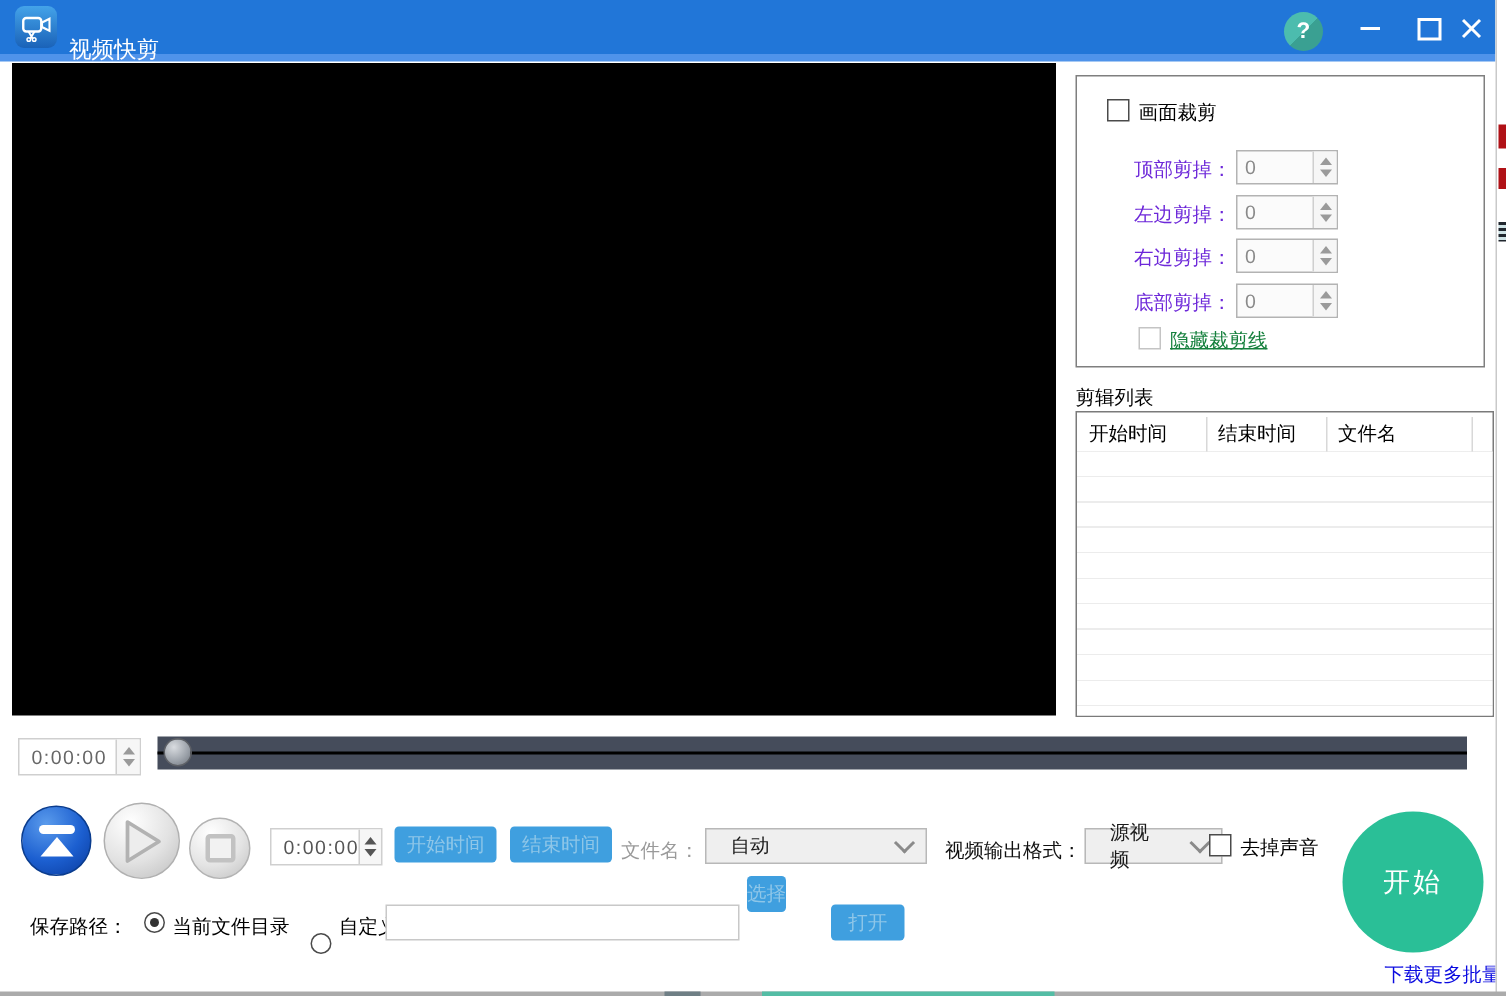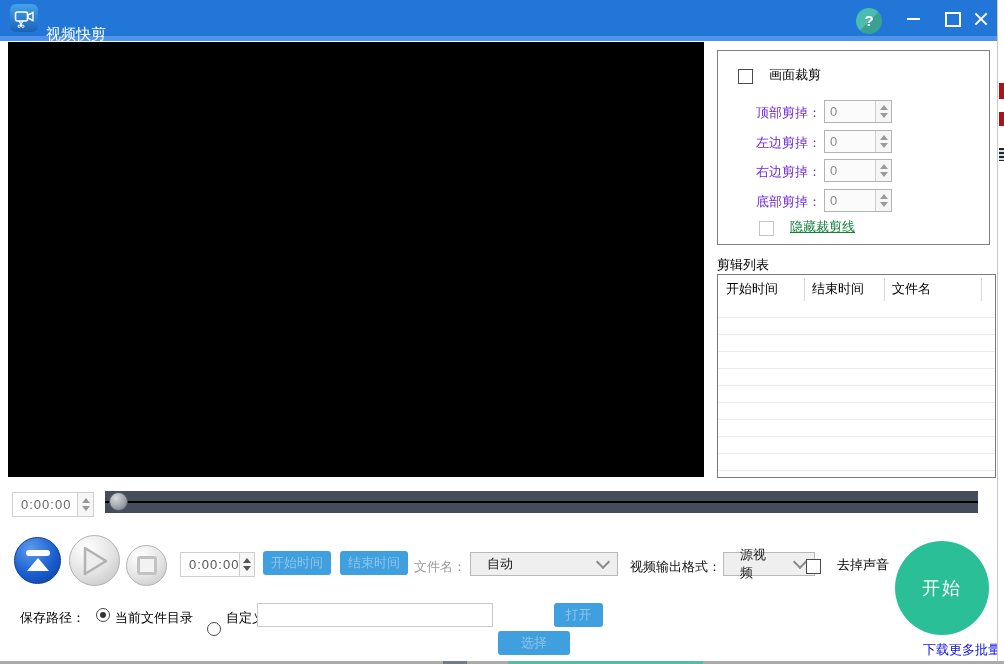--- a/index.html
+++ b/index.html
@@ -27,21 +27,21 @@
   .glyph-close:before,.glyph-close:after { content:""; position:absolute; left:-1px; top:6px;
     width:16px; height:2px; background:#fff; }
   .glyph-close:before { transform:rotate(45deg); }
   .glyph-close:after { transform:rotate(-45deg); }
 
   
   .video { left:8px; top:42px; width:696px; height:435px; background:#000; }
 
   
   .crop-box { left:717px; top:50px; width:271px; height:193px; border:1px solid #7f7f7f; }
-  .checkbox { display:flex; align-items:flex-end; gap:16px; }
+  .checkbox { display:flex; align-items:flex-start; gap:6px; }
   .cb-sq { width:13px; height:13px; background:#fff; border:1px solid #4a4a4a; flex:0 0 auto; }
   .cb-sq.disabled { border-color:#c4c4c4; }
   .crop-row-label { color:#6d28d9;text-align:center; }
   .spinbox { width:66px; height:21px; border:1px solid #b3b3b3; background:#fbfbfb;
     display:flex; align-items:center; }
   .spinbox .val { flex:1; padding-left:5px; color:#8a8a8a; }
   .spin { width:15px; height:100%; border-left:1px solid #cfcfcf; display:flex;
     flex-direction:column; align-items:center; justify-content:center; gap:3px; background:#f6f6f6; }
   .tri-up { width:0; height:0; border-left:4px solid transparent; border-right:4px solid transparent;
     border-bottom:5px solid #9a9a9a; }
@@ -113,21 +113,21 @@
   .radio { width:14px; height:14px; border:1px solid #4a4a4a; border-radius:50%; background:#fff;
     box-sizing:border-box; position:relative; }
   .radio.sel:before { content:""; position:absolute; left:3px; top:3px; width:6px; height:6px;
     border-radius:50%; background:#333; }
   .radio1 { left:96px; top:608px; }
   .radio1-label { left:115px; top:609px; }
   .radio2 { left:207px; top:608px; }
   .radio2-label { left:226px; top:609px; }
   .path-input { left:257px; top:603px; width:236px; height:24px; border:1px solid #c8c8c8;
     box-sizing:border-box; padding:0 5px; font-family:inherit; font-size:13px; outline:none; }
-  .btn-choose { left:498px; top:631px; width:72px; }
+  .btn-choose { left:498px; top:584px; width:26px; }
   .btn-open2 { left:554px; top:603px; width:49px; }
 
   .footer-link { left:884px; top:641px; color:#0b0be0; text-decoration:none;margin-left:39px; }
 
   
   .edge-strip { left:997px; top:0; width:7px; height:664px; background:#fff;
     border-left:1px solid #c9c9c9; box-sizing:border-box; }
   .edge-red1 { left:999px; top:83px; width:5px; height:16px; background:#b01116; }
   .edge-red2 { left:999px; top:112px; width:5px; height:14px; background:#b01116; }
   .edge-dark { left:999px; top:148px; width:5px; height:13px;

